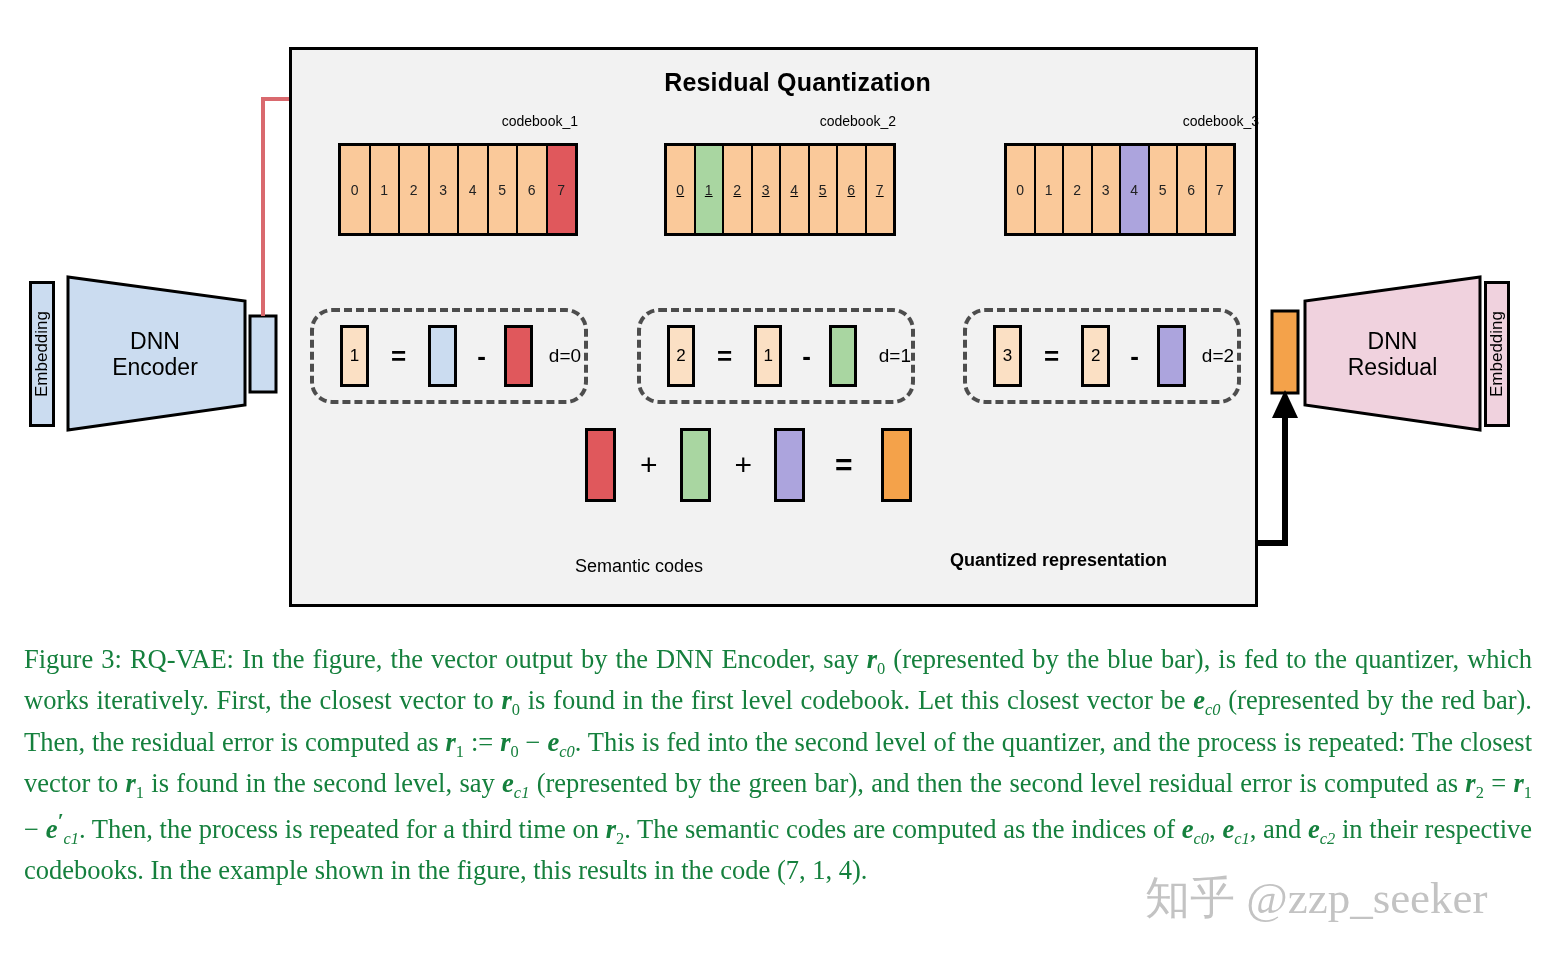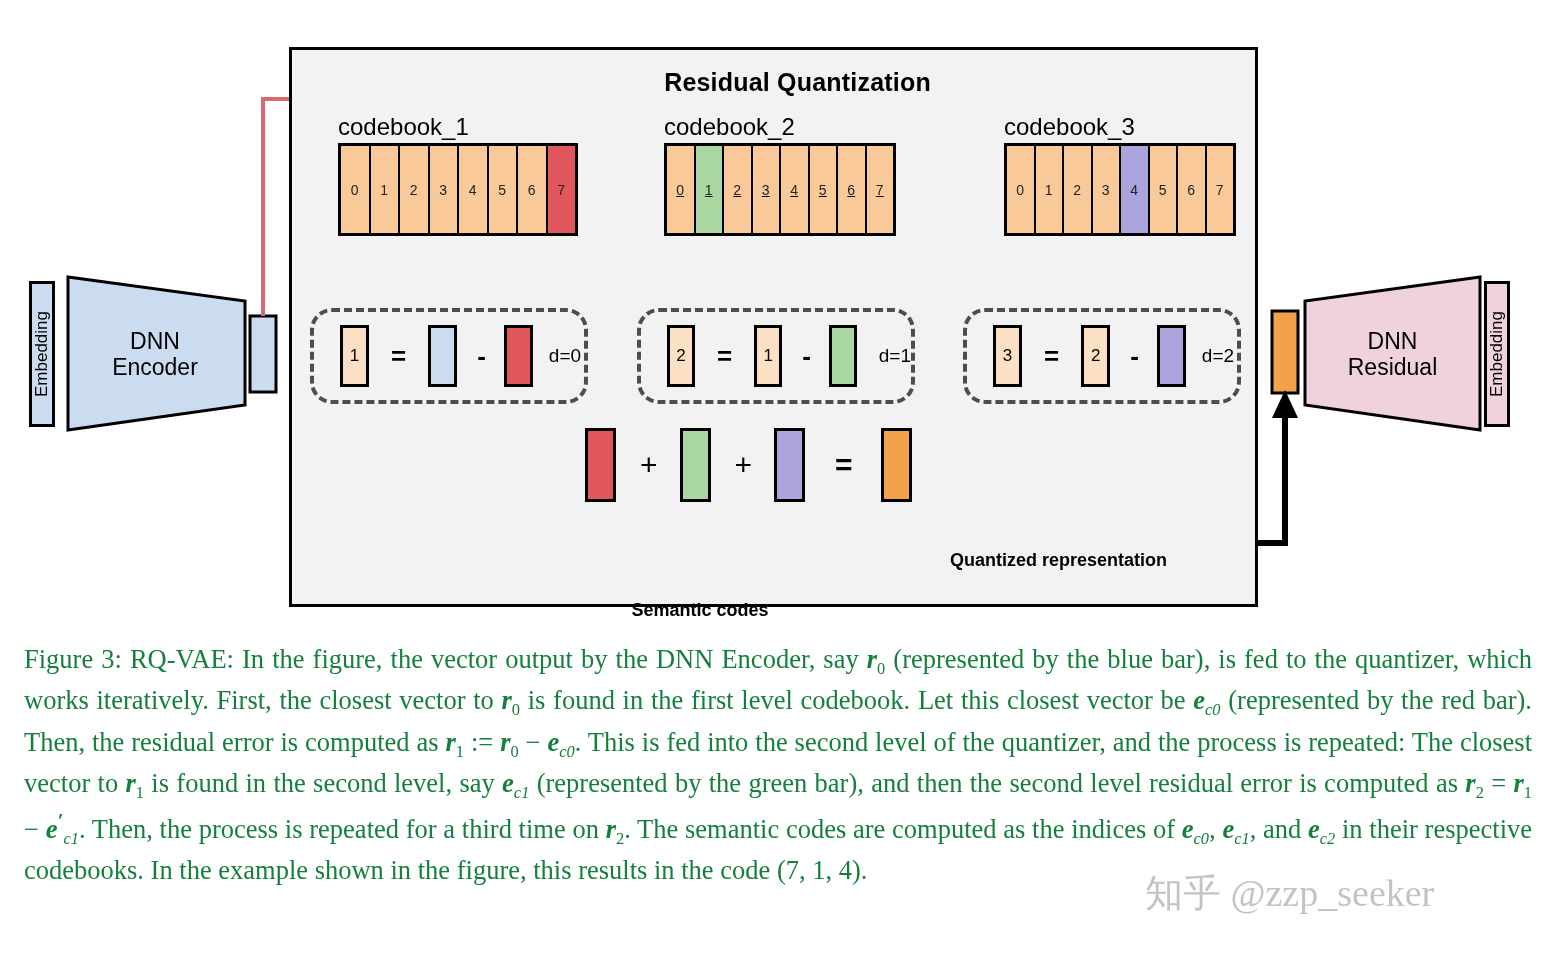--- a/index.html
+++ b/index.html
@@ -10,22 +10,22 @@
   #figure{position:absolute;left:0;top:0;width:1550px;height:625px;}
 
   #rq-panel{position:absolute;left:289px;top:47px;width:969px;height:560px;
             background:#f2f2f2;border:3px solid #000;box-sizing:border-box;}
 
   .panel-title{position:absolute;left:0;top:18px;width:100%;text-align:center;
                font-size:25px;font-weight:bold;letter-spacing:.2px;padding-left:24px;}
 
   
   .cb-wrap{position:absolute;}
-  .cb-label{position:absolute;top:-30px;width:100%;text-align:left;
-            font-size:24px;white-space:nowrap;}
+  .cb-label{position:absolute;top:-30px;width:100%;text-align:right;
+            font-size:14px;white-space:nowrap;}
   .cb-row{display:flex;border:3px solid #000;box-sizing:border-box;height:93px;}
   .cell{flex:1 0 auto;border-right:2px solid #000;box-sizing:border-box;
         display:flex;align-items:center;justify-content:center;
         font-size:14px;color:#222;background:#fac99a;}
   .cell:last-child{border-right:none;}
   .cell.sel-red{background:#e0585c;}
   .cell.sel-green{background:#a9d6a1;}
   .cell.sel-purple{background:#aca4dd;}
 
   
@@ -48,42 +48,42 @@
   .c-orange{background:#f4a24a;}
 
   
   #sumrow{position:absolute;left:585px;top:428px;}
   .sum-bar{width:31px;height:74px;border:3px solid #000;box-sizing:border-box;}
   .plus{font-size:30px;font-weight:400;}
 
   #codes{position:absolute;left:575px;top:512px;width:260px;
          font-size:31px;font-family:"Liberation Serif",serif;}
 
-  #semantic-label{position:absolute;left:575px;top:600px;width:250px;
-                  text-align:center;font-size:18px;font-weight:bold;}
+  #semantic-label{position:absolute;left:575px;top:556px;width:250px;
+                  text-align:left;font-size:18px;font-weight:normal;}
 
   #qr-label{position:absolute;left:950px;top:550px;font-size:18px;font-weight:bold;
             white-space:nowrap;}
 
   
   .emb{position:absolute;width:26px;border:3px solid #000;box-sizing:border-box;
        display:flex;align-items:center;justify-content:center;}
   .emb span{writing-mode:vertical-rl;transform:rotate(180deg);font-size:17px;
             white-space:nowrap;}
   .dnn-label{position:absolute;text-align:center;font-size:23px;line-height:1.15;
              white-space:nowrap;}
 
   
   #caption{position:absolute;left:24px;top:640px;width:1508px;
            font-family:"Liberation Serif",serif;font-size:26.5px;line-height:1.47;
            text-align:justify;color:#15803d;}
   .mathvar{font-style:italic;font-weight:bold;}
   sub{font-size:.62em;font-style:normal;font-weight:normal;}
   .mi{font-style:italic;}
-  #watermark{position:absolute;left:1145px;top:868px;font-size:38px;
+  #watermark{position:absolute;left:1145px;top:868px;font-size:45px;
              color:#b9b9b9;opacity:.85;white-space:nowrap;
              font-family:"Liberation Serif",serif;}
 </style>
 </head>
 <body>
 
 <div id="figure">
 
   <svg width="1550" height="625" style="position:absolute;left:0;top:0;">
 

